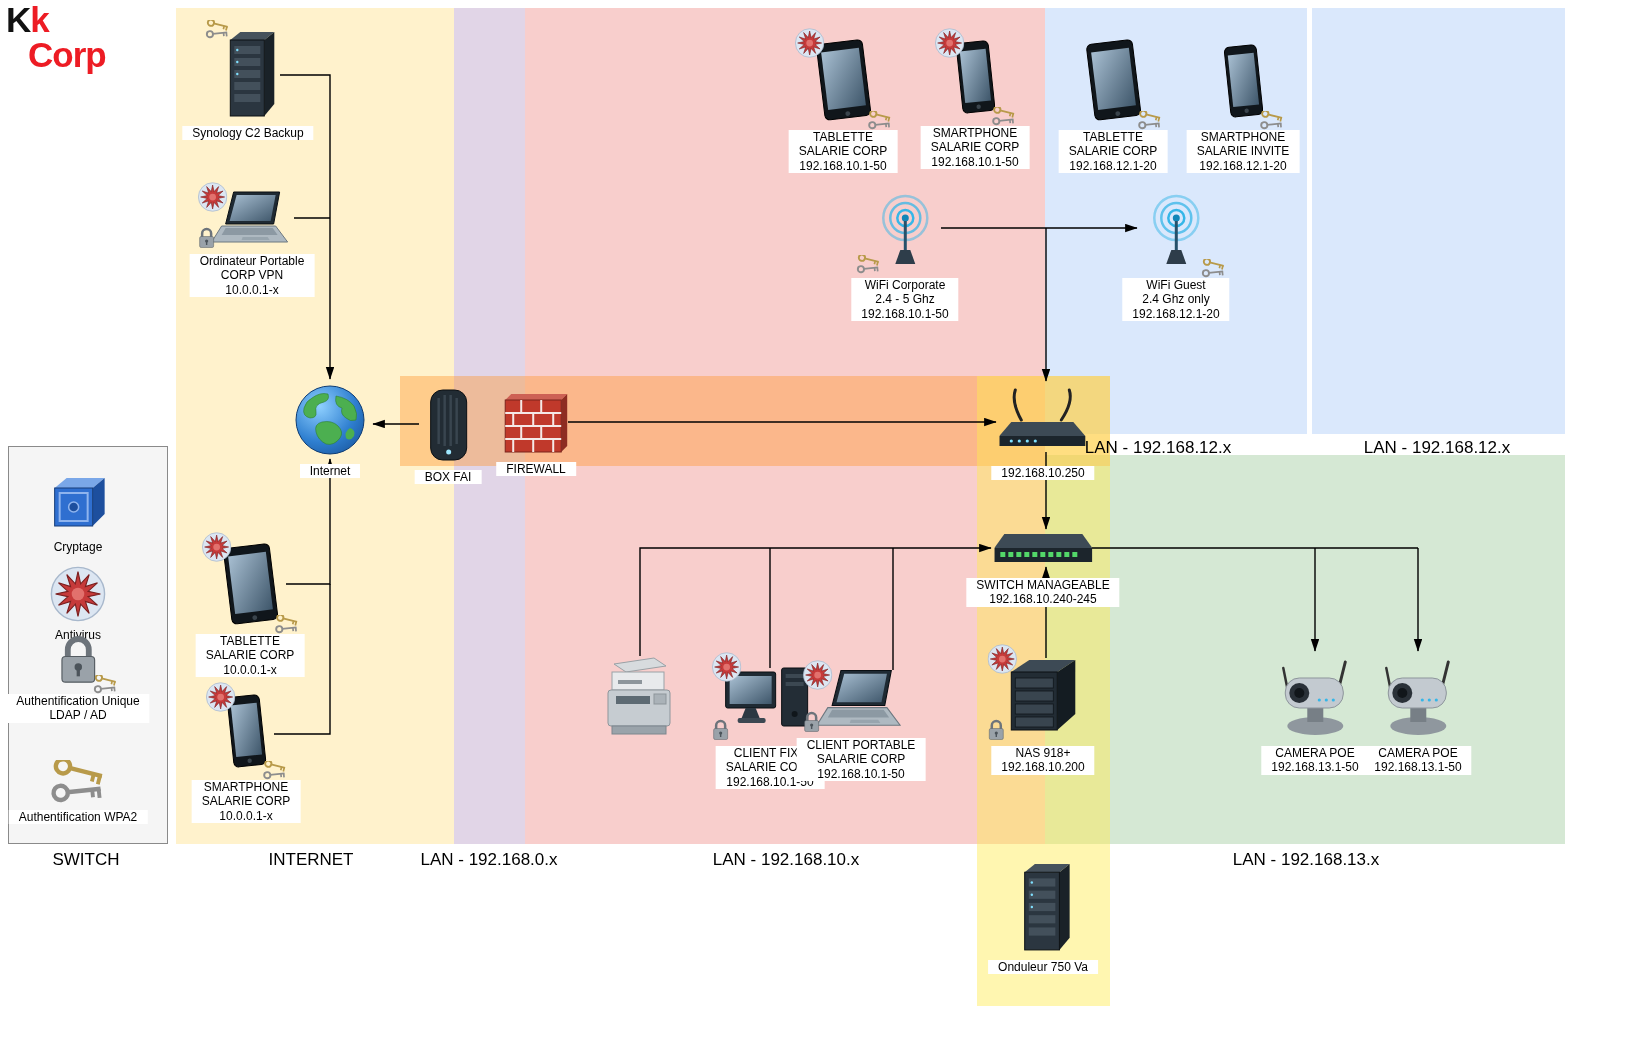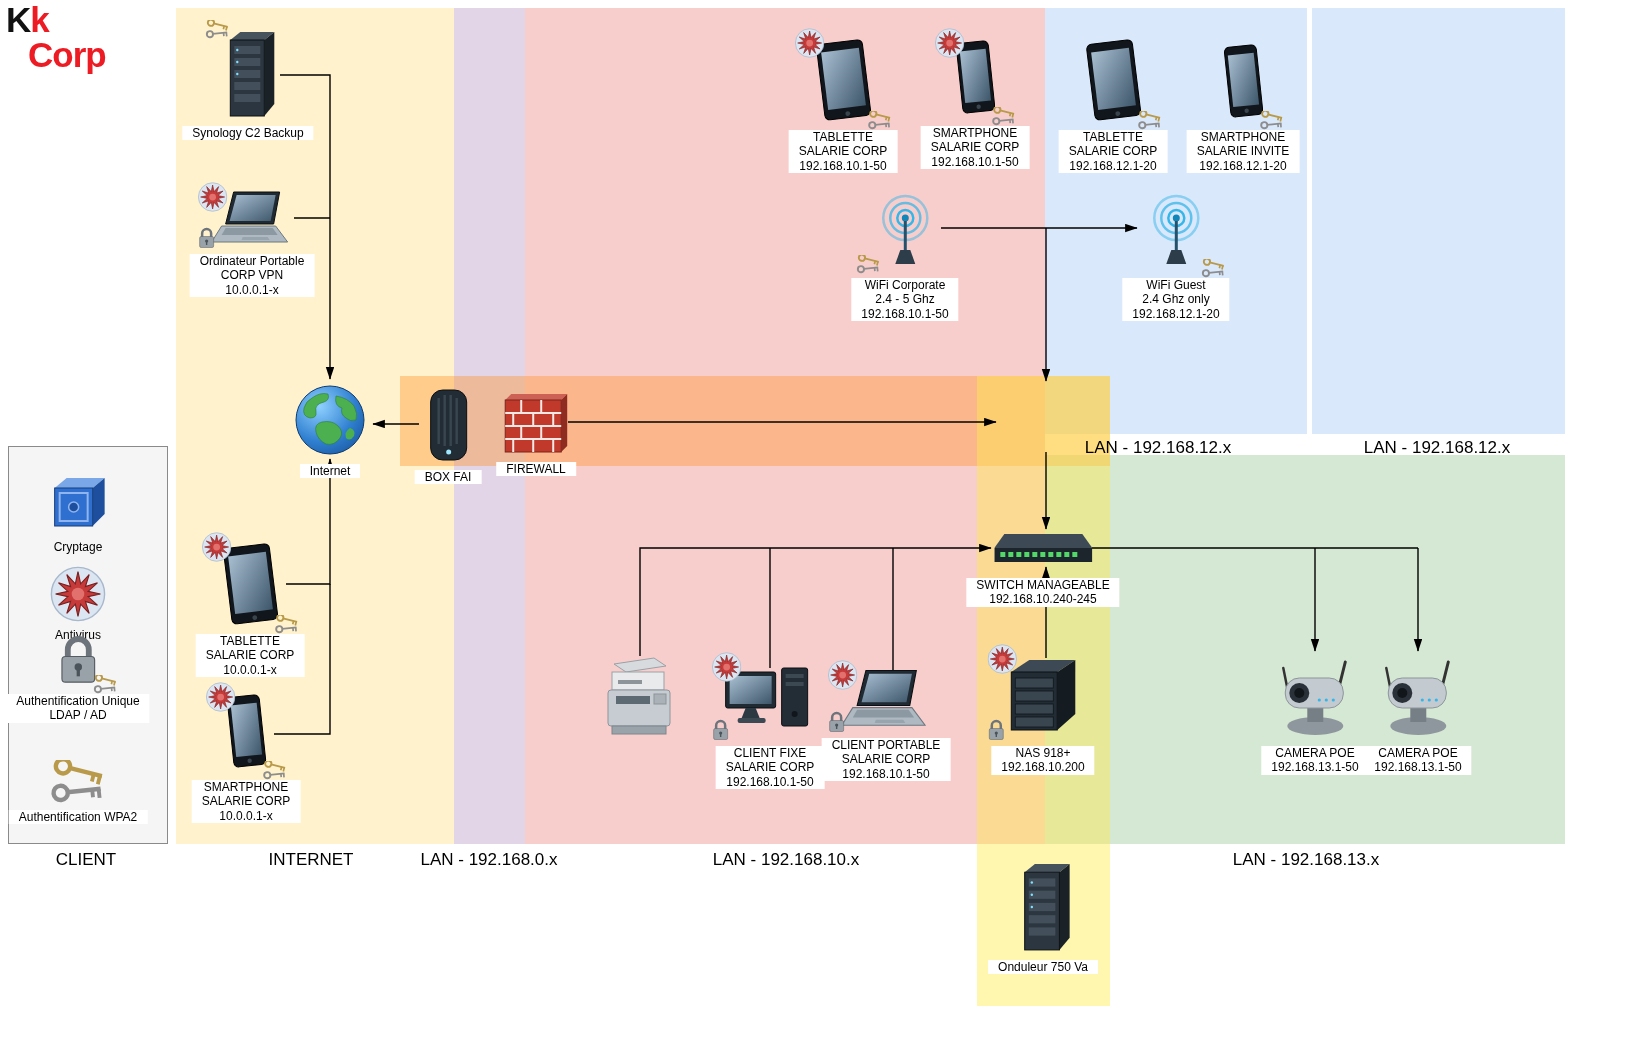--- a/index.html
+++ b/index.html
@@ -462,20 +462,28 @@
         </svg>
       <svg class="badge b-br" width="26" height="19">
           <use href="#sym-keys"></use>
         </svg>
     </div>
     <div class="label">WiFi Guest
 2.4 Ghz only
 192.168.12.1-20</div>
   </div>
 
+  <div class="node" style="left:1043px;top:384px">
+    <div class="iconwrap">
+      <svg class="icon" width="88" height="76">
+          <use href="#sym-router"></use>
+        </svg>
+    </div>
+    <div class="label">192.168.10.250</div>
+  </div>
 
   <div class="node" style="left:1043px;top:526px">
     <div class="iconwrap">
       <svg class="icon" width="98" height="46">
           <use href="#sym-switch"></use>
         </svg>
     </div>
     <div class="label">SWITCH MANAGEABLE
 192.168.10.240-245</div>
   </div>
@@ -498,21 +506,21 @@
         </svg>
       <svg class="badge b-bl" width="22" height="24">
           <use href="#sym-lock"></use>
         </svg>
     </div>
     <div class="label">CLIENT FIXE
 SALARIE CORP
 192.168.10.1-50</div>
   </div>
 
-  <div class="node" style="left:886px;top:668px">
+  <div class="node" style="left:861px;top:668px">
     <div class="iconwrap">
       <svg class="icon" width="92" height="64">
           <use href="#sym-laptop"></use>
         </svg>
       <svg class="badge b-tl" width="30" height="30">
           <use href="#sym-starburst"></use>
         </svg>
       <svg class="badge b-bl" width="22" height="24">
           <use href="#sym-lock"></use>
         </svg>
@@ -600,21 +608,21 @@
 
   <div class="node" style="left:78px;top:760px">
     <div class="iconwrap">
       <svg class="icon" width="62" height="44">
           <use href="#sym-keys"></use>
         </svg>
     </div>
     <div class="label">Authentification WPA2</div>
   </div>
 
-  <span class="zlabel" style="left:86px;top:850px">CLIENT</span>
+  <span class="zlabel" style="left:86px;top:850px">SWITCH</span>
   <span class="zlabel" style="left:311px;top:850px">INTERNET</span>
   <span class="zlabel" style="left:489px;top:850px">LAN - 192.168.0.x</span>
   <span class="zlabel" style="left:786px;top:850px">LAN - 192.168.10.x</span>
   <span class="zlabel" style="left:1306px;top:850px">LAN - 192.168.13.x</span>
   <span class="zlabel" style="left:1158px;top:438px">LAN - 192.168.12.x</span>
   <span class="zlabel" style="left:1437px;top:438px">LAN - 192.168.12.x</span>
 
 </div>
 
 </body></html>

